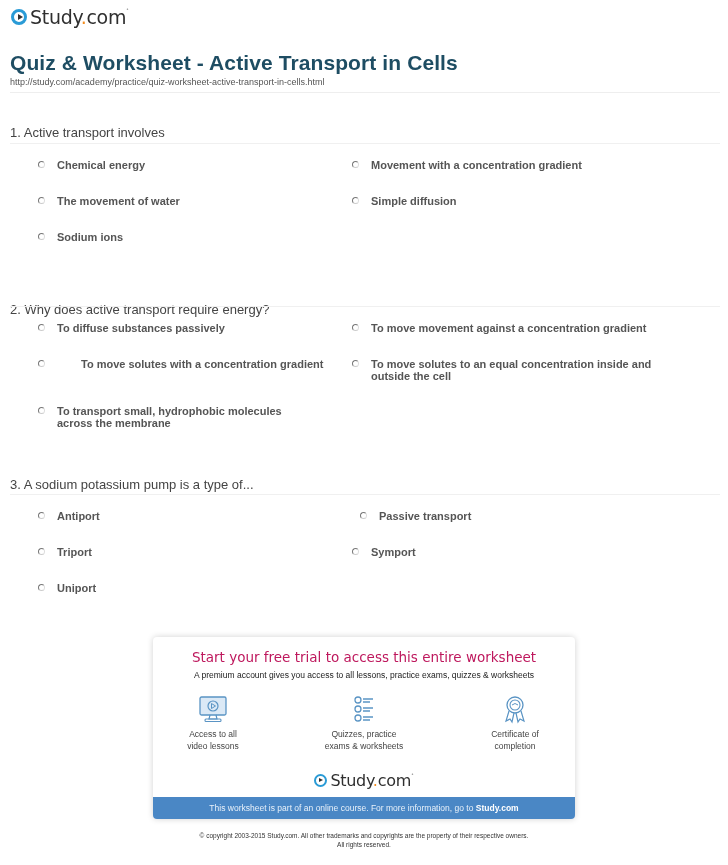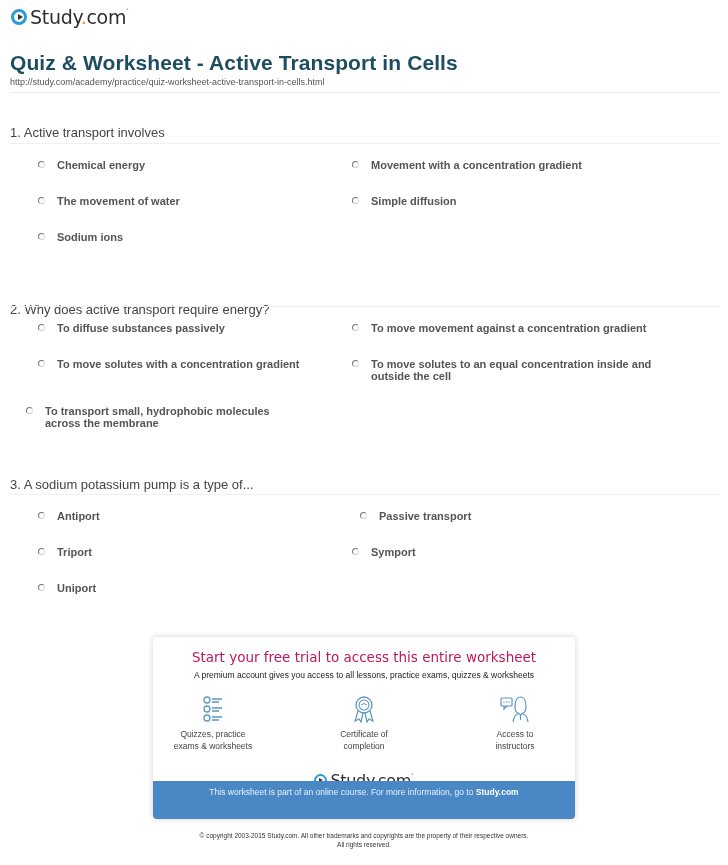--- a/index.html
+++ b/index.html
@@ -27,21 +27,21 @@
   .promo-head { position: absolute; left: 0; right: 0; top: 12px; text-align: center; font-family: "DejaVu Sans", sans-serif; font-size: 13.5px; color: #be185d; }
   .promo-sub { position: absolute; left: 0; right: 0; top: 33px; text-align: center; font-size: 8.5px; color: #222; }
   .features { position: absolute; left: 12px; right: 12px; top: 57px; display: flex; justify-content: space-between; }
   .feature { width: 96px; text-align: center; }
   .feature svg { display: block; margin: 0 auto 4px auto; }
   .feature-label { font-size: 8.5px; color: #444; line-height: 12px; }
   .promo-logo { position: absolute; left: 0; right: 0; top: 134px; display: flex; justify-content: center; align-items: center; }
   .promo-logo .logo-mark { width: 13px; height: 13px; border-width: 2.5px; }
   .promo-logo .logo-mark::after { left: 3px; top: 1.5px; border-left-width: 4px; border-top-width: 2.5px; border-bottom-width: 2.5px; }
   .promo-logo .logo-text { font-size: 16px; }
-  .promo-bar { position: absolute; left: 0; right: 0; bottom: 0; height: 38px; background: #4a87c5; color: #e8f1fa; font-size: 8.5px; text-align: center; line-height: 22px; }
+  .promo-bar { position: absolute; left: 0; right: 0; bottom: 0; height: 22px; background: #4a87c5; color: #e8f1fa; font-size: 8.5px; text-align: center; line-height: 22px; }
   .promo-bar b { color: #fff; }
 
   .copyright { position: absolute; left: 0; right: 0; top: 831px; text-align: center; font-size: 6.5px; color: #333; line-height: 9px; }
 </style>
 </head>
 <body>
 
 <div class="logo">
   <span class="logo-mark"></span>
   <span class="logo-text"><span>Study</span><span class="dot">.</span><span>com</span><span class="tm">•</span></span>
@@ -82,29 +82,29 @@
   <div class="qrule" style="top:306px;"></div>
 
   <label class="opt" style="left:38px; top:322px;">
     <span class="radio"></span>
     <span class="opt-text">To diffuse substances passively</span>
   </label>
   <label class="opt" style="left:352px; top:322px;">
     <span class="radio"></span>
     <span class="opt-text">To move movement against a concentration gradient</span>
   </label>
-  <label class="opt" style="left:38px; top:358px;">
+  <label class="opt" style="left:38px; top:358px;gap:24px;">
     <span class="radio"></span>
     <span class="opt-text">To move solutes with a concentration gradient</span>
   </label>
   <label class="opt" style="left:352px; top:358px; width:300px;">
     <span class="radio"></span>
     <span class="opt-text">To move solutes to an equal concentration inside and outside the cell</span>
   </label>
-  <label class="opt" style="left:26px; top:405px; width:270px;">
+  <label class="opt" style="left:38px; top:405px; width:270px;">
     <span class="radio"></span>
     <span class="opt-text">To transport small, hydrophobic molecules across the membrane</span>
   </label>
 </div>
 
 <div>
   <div class="qtitle" style="top:477px;">3. A sodium potassium pump is a type of...</div>
   <div class="qrule" style="top:494px;"></div>
 
   <label class="opt" style="left:38px; top:510px;">
@@ -129,20 +129,31 @@
   </label>
 </div>
 
 <div class="promo">
   <div class="promo-head">Start your free trial to access this entire worksheet</div>
   <div class="promo-sub">A premium account gives you access to all lessons, practice exams, quizzes &amp; worksheets</div>
 
   <div class="features">
     <div class="feature">
       <svg width="30" height="30" viewBox="0 0 30 30">
+        <rect x="2" y="3" width="26" height="18" rx="1.5" fill="#dbe9f6" stroke="#5a94c4" stroke-width="1.3"></rect>
+        <circle cx="15" cy="12" r="5" fill="none" stroke="#5a94c4" stroke-width="1.2"></circle>
+        <path d="M13.5 9.5 L17.5 12 L13.5 14.5 Z" fill="none" stroke="#5a94c4" stroke-width="1"></path>
+        <path d="M12 21 L11 25 L19 25 L18 21" fill="none" stroke="#5a94c4" stroke-width="1.2"></path>
+        <rect x="7" y="25" width="16" height="2.5" rx="1" fill="none" stroke="#5a94c4" stroke-width="1.1"></rect>
+      </svg>
+      <div class="feature-label">Access to all</div>
+      <div class="feature-label">video lessons</div>
+    </div>
+    <div class="feature">
+      <svg width="30" height="30" viewBox="0 0 30 30">
         <circle cx="9" cy="6" r="3" fill="none" stroke="#5a94c4" stroke-width="1.3"></circle>
         <circle cx="9" cy="15" r="3" fill="none" stroke="#5a94c4" stroke-width="1.3"></circle>
         <circle cx="9" cy="24" r="3" fill="none" stroke="#5a94c4" stroke-width="1.3"></circle>
         <line x1="14" y1="5" x2="24" y2="5" stroke="#5a94c4" stroke-width="1.3"></line>
         <line x1="14" y1="8" x2="21" y2="8" stroke="#5a94c4" stroke-width="1.3"></line>
         <line x1="14" y1="14" x2="24" y2="14" stroke="#5a94c4" stroke-width="1.3"></line>
         <line x1="14" y1="17" x2="21" y2="17" stroke="#5a94c4" stroke-width="1.3"></line>
         <line x1="14" y1="23" x2="24" y2="23" stroke="#5a94c4" stroke-width="1.3"></line>
         <line x1="14" y1="26" x2="21" y2="26" stroke="#5a94c4" stroke-width="1.3"></line>
       </svg>
@@ -153,34 +164,20 @@
       <svg width="30" height="30" viewBox="0 0 30 30">
         <circle cx="15" cy="11" r="8" fill="none" stroke="#5a94c4" stroke-width="1.3"></circle>
         <circle cx="15" cy="11" r="5" fill="none" stroke="#5a94c4" stroke-width="1.1"></circle>
         <path d="M12 11 Q15 8 18 11" fill="none" stroke="#5a94c4" stroke-width="1"></path>
         <path d="M9 17 L6 27 L10 25 L12 28 L14 19" fill="none" stroke="#5a94c4" stroke-width="1.2"></path>
         <path d="M21 17 L24 27 L20 25 L18 28 L16 19" fill="none" stroke="#5a94c4" stroke-width="1.2"></path>
       </svg>
       <div class="feature-label">Certificate of</div>
       <div class="feature-label">completion</div>
     </div>
-    <div class="feature">
-      <svg width="30" height="30" viewBox="0 0 30 30">
-        <rect x="1" y="4" width="11" height="8" rx="1" fill="none" stroke="#5a94c4" stroke-width="1.2"></rect>
-        <path d="M4 12 L4 15 L7 12" fill="none" stroke="#5a94c4" stroke-width="1.1"></path>
-        <circle cx="4" cy="8" r="0.7" fill="#5a94c4"></circle>
-        <circle cx="6.5" cy="8" r="0.7" fill="#5a94c4"></circle>
-        <circle cx="9" cy="8" r="0.7" fill="#5a94c4"></circle>
-        <path d="M15 13 Q15 3 20.5 3 Q26 3 26 13 Q26 18 23 19 L20.5 21 L18 19 Q15 18 15 13 Z" fill="none" stroke="#5a94c4" stroke-width="1.2"></path>
-        <path d="M13 28 Q14 21 18 20 M28 28 Q27 21 23 20" fill="none" stroke="#5a94c4" stroke-width="1.2"></path>
-        <path d="M20.5 21 L20.5 26" fill="none" stroke="#5a94c4" stroke-width="1"></path>
-      </svg>
-      <div class="feature-label">Access to</div>
-      <div class="feature-label">instructors</div>
-    </div>
   </div>
 
   <div class="promo-logo">
     <span class="logo-mark"></span>
     <span class="logo-text"><span>Study</span><span class="dot">.</span><span>com</span><span class="tm">•</span></span>
   </div>
 
   <div class="promo-bar">
     <span>This worksheet is part of an online course. For more information, go to</span>
     <b>Study.com</b>

